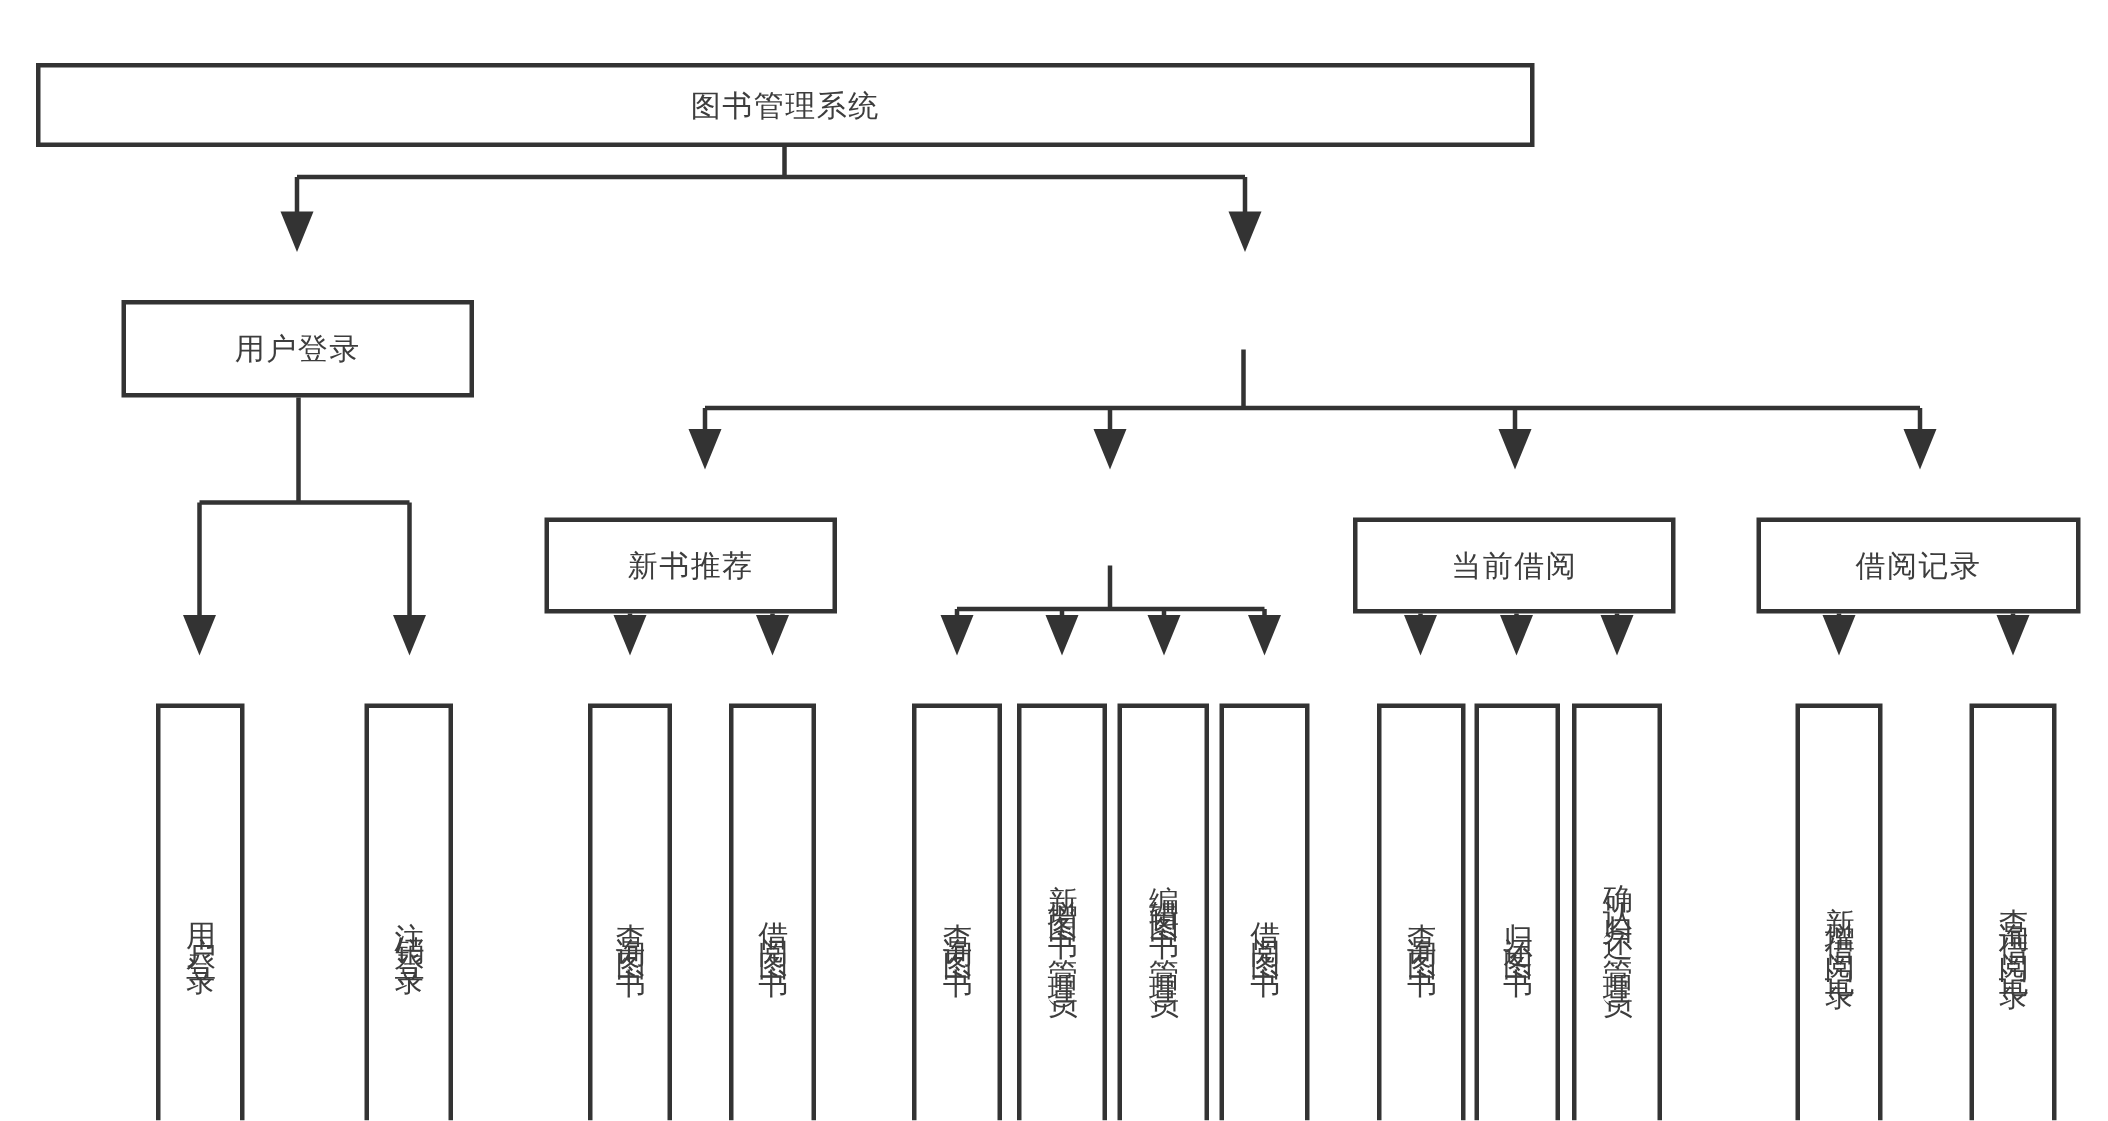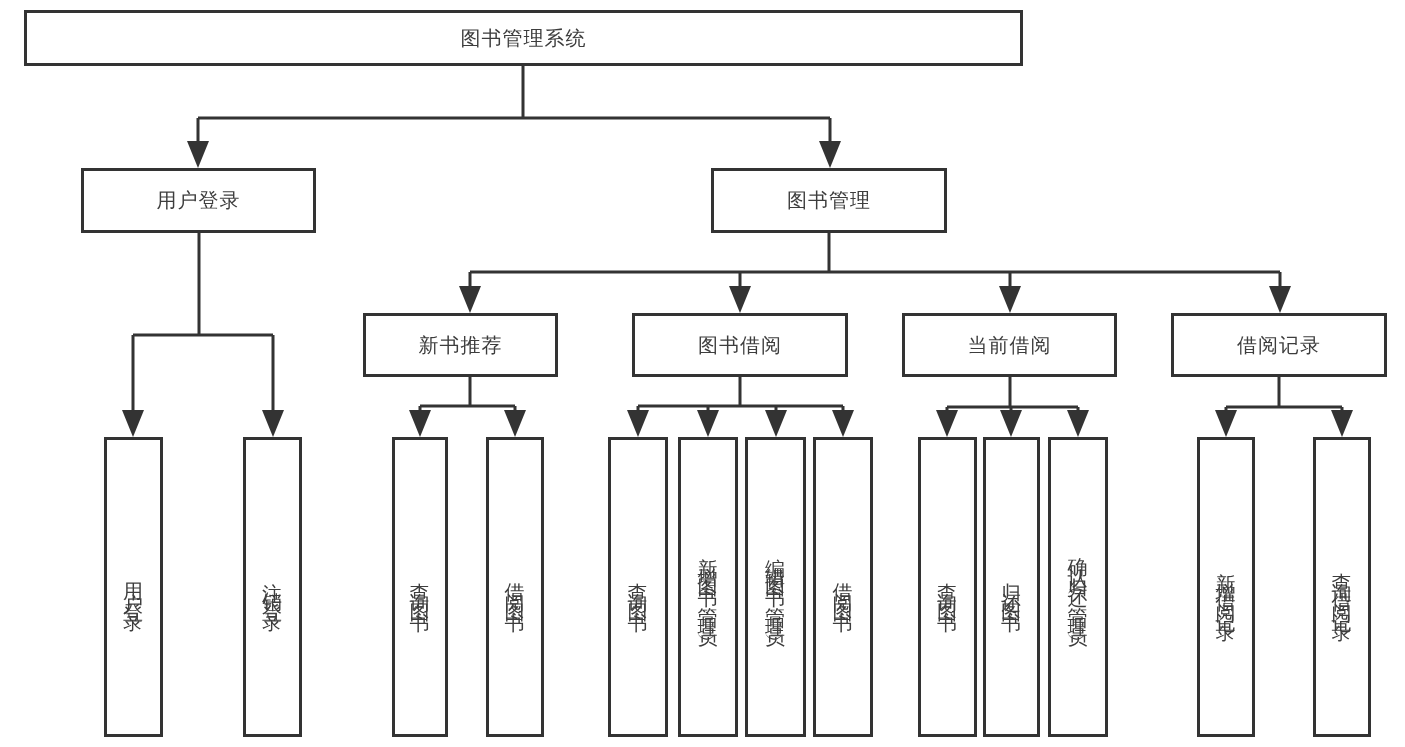--- a/index.html
+++ b/index.html
@@ -20,20 +20,21 @@
   .node {
     position: absolute;
     box-sizing: border-box;
     background: #ffffff;
     border: 3px solid #333333;
     display: flex;
     align-items: center;
     justify-content: center;
     z-index: 2;
     color: #3d3d3d;
+    margin-top: 32px;
   }
   .node .hlabel {
     font-size: 20px;
     letter-spacing: 1px;
     white-space: nowrap;
     color: #3d3d3d;
   }
   .node .vtext {
     writing-mode: vertical-rl;
     text-orientation: mixed;
@@ -95,29 +96,23 @@
     <polygon points="1331,410 1353,410 1342,437" fill="#333333"></polygon>
   </svg>
 
   <div class="node" style="left:24px; top:10px; width:999px; height:56px;">
     <span class="hlabel">图书管理系统</span>
   </div>
 
   <div class="node" style="left:81px; top:168px; width:235px; height:65px;">
     <span class="hlabel">用户登录</span>
   </div>
-  <div class="node" style="left:711px; top:168px; width:236px; height:65px;">
-    <span class="hlabel">图书管理</span>
-  </div>
 
   <div class="node" style="left:363px; top:313px; width:195px; height:64px;">
     <span class="hlabel">新书推荐</span>
-  </div>
-  <div class="node" style="left:632px; top:313px; width:216px; height:64px;">
-    <span class="hlabel">图书借阅</span>
   </div>
   <div class="node" style="left:902px; top:313px; width:215px; height:64px;">
     <span class="hlabel">当前借阅</span>
   </div>
   <div class="node" style="left:1171px; top:313px; width:216px; height:64px;">
     <span class="hlabel">借阅记录</span>
   </div>
 
   <div class="node" style="left:104px; top:437px; width:59px; height:300px;">
     <span class="vtext">用户登录</span>

